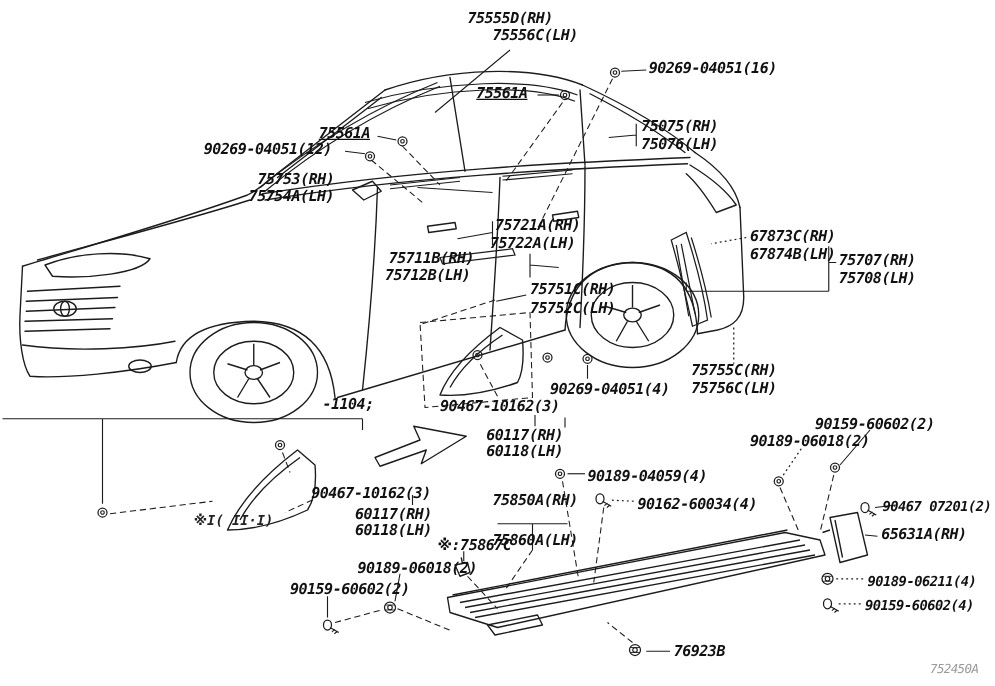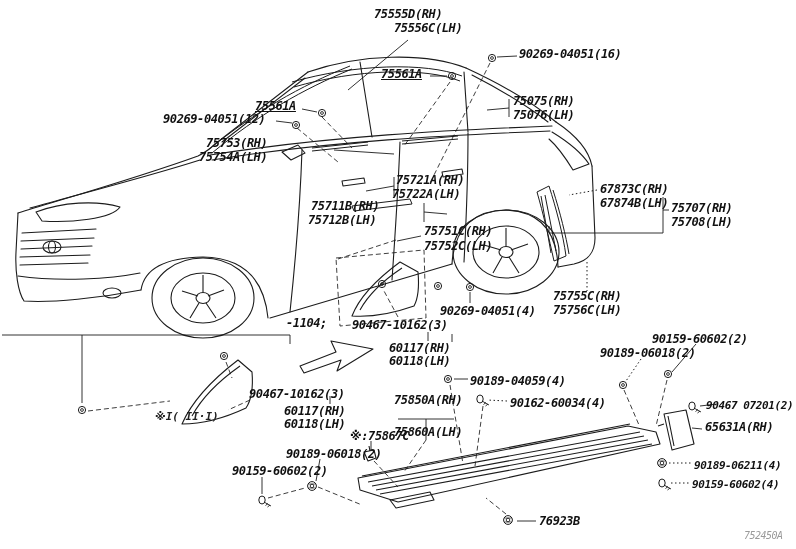--- a/index.html
+++ b/index.html
@@ -223,21 +223,21 @@
   <div class="lbl" style="left:311px;top:200px;">75711B(RH)</div>
   <div class="lbl" style="left:308px;top:214px;">75712B(LH)</div>
   <div class="lbl" style="left:600px;top:183px;">67873C(RH)</div>
   <div class="lbl" style="left:600px;top:197px;">67874B(LH)</div>
   <div class="lbl" style="left:671px;top:202px;">75707(RH)</div>
   <div class="lbl" style="left:671px;top:216px;">75708(LH)</div>
   <div class="lbl" style="left:424px;top:225px;">75751C(RH)</div>
   <div class="lbl" style="left:424px;top:240px;">75752C(LH)</div>
   <div class="lbl" style="left:553px;top:290px;">75755C(RH)</div>
   <div class="lbl" style="left:553px;top:304px;">75756C(LH)</div>
-  <div class="lbl" style="left:258px;top:317px;margin-left:28px;">-1104;</div>
+  <div class="lbl" style="left:258px;top:317px;">-1104;</div>
   <div class="lbl" style="left:352px;top:319px;">90467-10162(3)</div>
   <div class="lbl" style="left:440px;top:305px;">90269-04051(4)</div>
   <div class="lbl" style="left:389px;top:342px;">60117(RH)</div>
   <div class="lbl" style="left:389px;top:355px;">60118(LH)</div>
   <div class="lbl" style="left:652px;top:333px;">90159-60602(2)</div>
   <div class="lbl" style="left:600px;top:347px;">90189-06018(2)</div>
   <div class="lbl" style="left:249px;top:388px;">90467-10162(3)</div>
   <div class="lbl" style="left:284px;top:405px;">60117(RH)</div>
   <div class="lbl" style="left:284px;top:418px;">60118(LH)</div>
   <div class="lbl" style="left:470px;top:375px;">90189-04059(4)</div>

